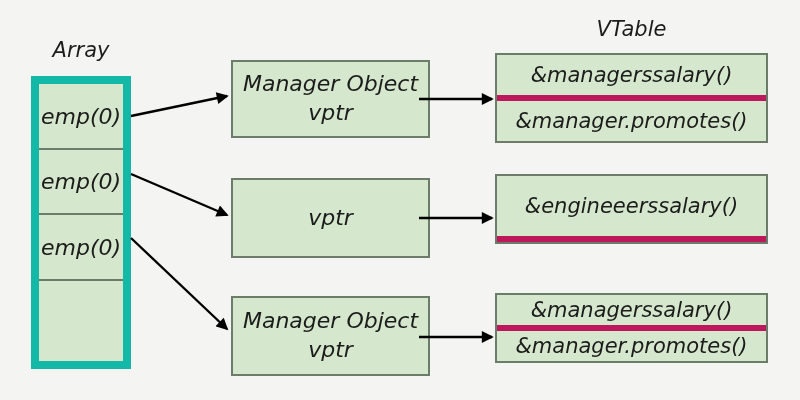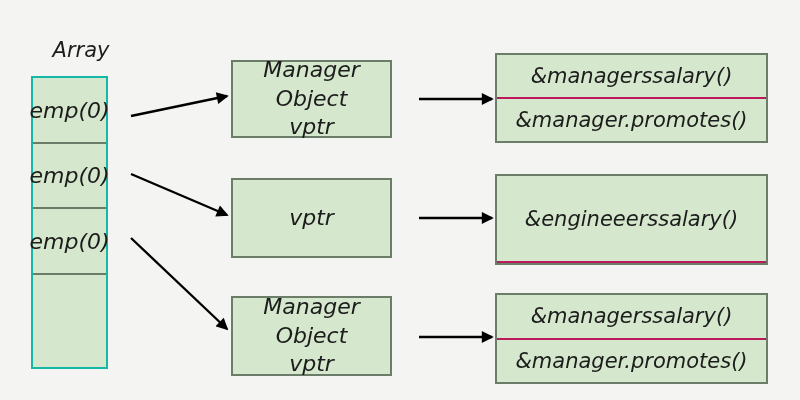--- a/index.html
+++ b/index.html
@@ -24,101 +24,102 @@
     color: #1c1c1c;
     white-space: nowrap;
   }
   #array-title  { left: 31px;  top: 38px;  width: 100px; }
   #object-title { left: 231px; top: 26px;  width: 187px; }
   #vtable-title { left: 495px; top: 17px;  width: 273px; }
 
   .array-box {
     position: absolute;
     left: 31px; top: 76px;
-    width: 77px; height: 293px;
+    width: 100px; height: 293px;
     background: #d5e7cc;
-    border: 2px solid #14b8a6;
+    border: 8px solid #14b8a6;
     box-sizing: border-box;
     display: flex;
     flex-direction: column;
   }
   .array-cell {
     display: flex;
     align-items: center;
     justify-content: center;
     font-size: 22px;
     box-sizing: border-box;
   }
   .array-cell.c0 { height: 66px; border-bottom: 2px solid #6b7d68; }
   .array-cell.c1 { height: 65px; border-bottom: 2px solid #6b7d68; }
   .array-cell.c2 { height: 66px; border-bottom: 2px solid #6b7d68; }
   .array-cell.c3 { flex: 1; }
 
   .object-box {
     position: absolute;
     left: 231px;
-    width: 161px;
+    width: 199px;
     background: #d5e7cc;
     border: 2px solid #6b7d68;
     box-sizing: border-box;
     display: flex;
     flex-direction: column;
     align-items: center;
     justify-content: center;
     font-size: 22px;
     line-height: 1.3;
     text-align: center;
   }
   #object-box-0 { top: 60px;  height: 78px; }
   #object-box-1 { top: 178px; height: 80px; }
   #object-box-2 { top: 296px; height: 80px; }
 
   .vtable-box {
     position: absolute;
     left: 495px;
     width: 273px;
-    height: 91px;
+    height: 70px;
     background: #d5e7cc;
     border: 2px solid #6b7d68;
     box-sizing: border-box;
     display: flex;
     flex-direction: column;
   }
   #vtable-box-0 { top: 53px; height: 90px; }
   #vtable-box-1 { top: 174px; }
   #vtable-box-2 { top: 293px; }
   .vtable-row {
     flex: 1;
     display: flex;
     align-items: center;
     justify-content: center;
     font-size: 21px;
     box-sizing: border-box;
     white-space: nowrap;
   }
-  .vtable-row.top { border-bottom: 2px solid #be185d; }
+  .vtable-row.top { border-bottom: 6px solid #be185d; }
 
   .arrow-layer {
     position: absolute;
     left: 0; top: 0;
     width: 800px; height: 400px;
     pointer-events: none;
   }
   .arrow-line {
     stroke: #000000;
     stroke-width: 2.3;
     fill: none;
   }
 </style>
 </head>
 <body>
 
 <div class="stage">
 
   <div class="col-title" id="array-title">Array</div>
+  <div class="col-title" id="vtable-title">VTable</div>
 
   <div class="array-box">
     <div class="array-cell c0">emp(0)</div>
     <div class="array-cell c1">emp(0)</div>
     <div class="array-cell c2">emp(0)</div>
     <div class="array-cell c3"></div>
   </div>
 
   <div class="object-box" id="object-box-0">
     <div>Manager Object</div>

